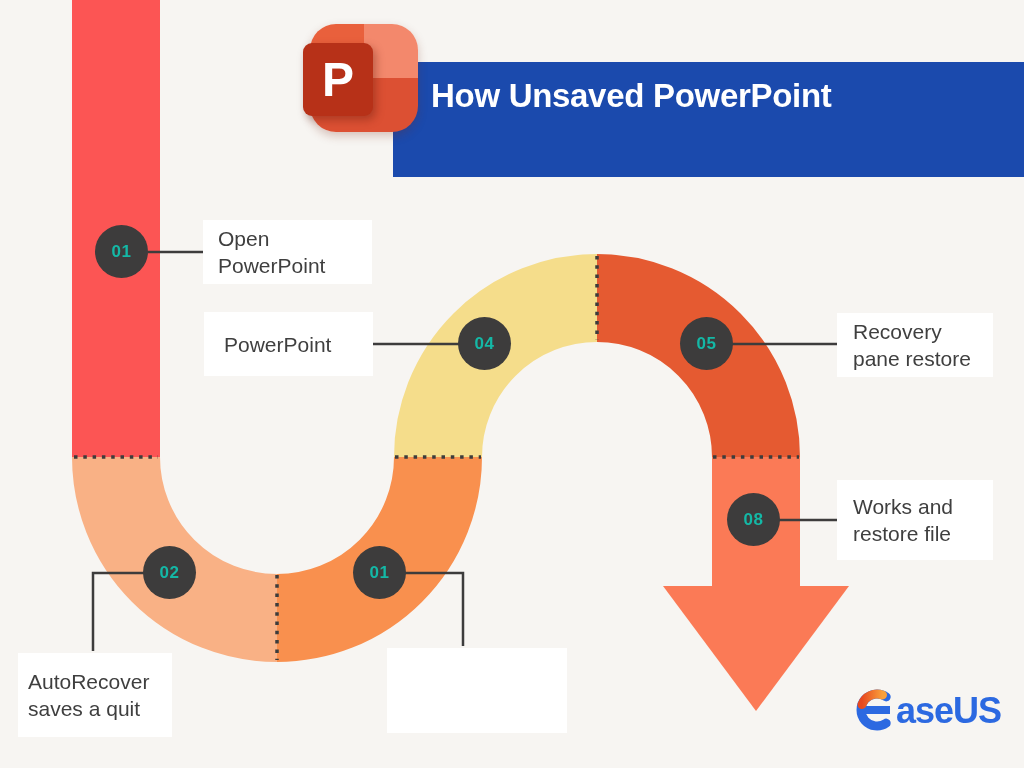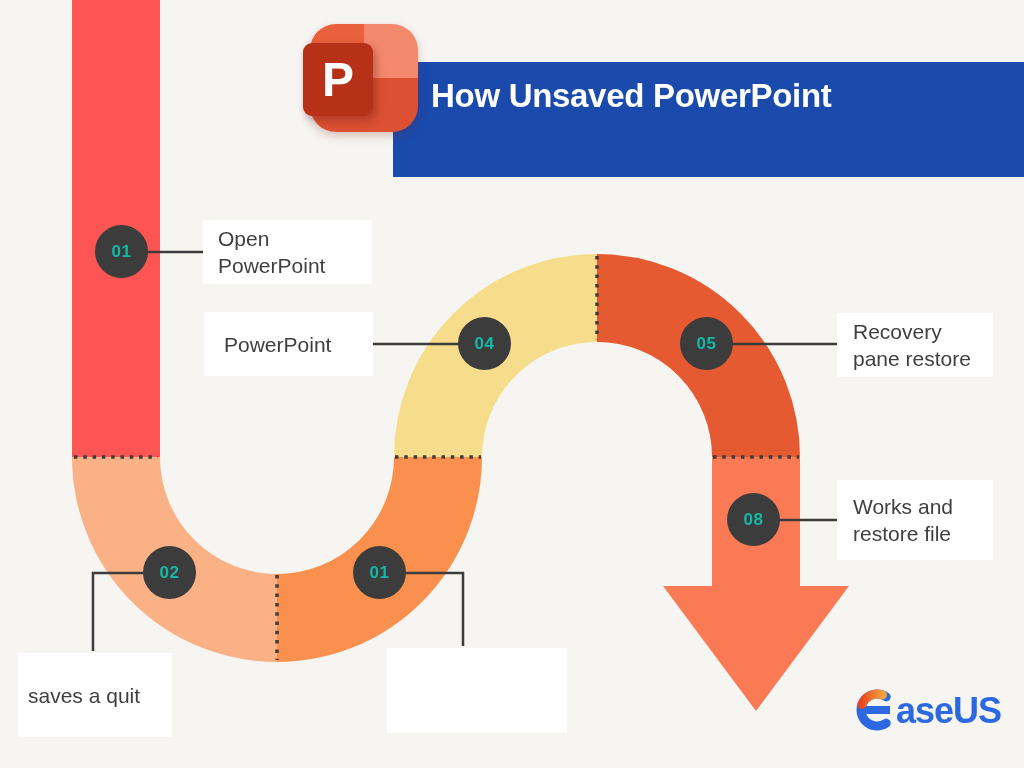--- a/index.html
+++ b/index.html
@@ -121,20 +121,21 @@
   </div>
 <div class="abs circle" style="left:727px;top:493px">
     <span>08</span>
   </div>
 
 <div class="abs card" style="left:203px;top:220px;width:169px;height:64px;padding-left:15px">
   <span>Open</span>
   <span>PowerPoint</span>
 </div>
 <div class="abs card" style="left:18px;top:653px;width:154px;height:84px;padding-left:10px">
+  <span>AutoRecover</span>
   <span>saves a quit</span>
 </div>
 <div class="abs card" style="left:387px;top:648px;width:180px;height:85px;padding-left:13px">
 </div>
 <div class="abs card" style="left:204px;top:312px;width:169px;height:64px;padding-left:20px">
   <span>PowerPoint</span>
 </div>
 <div class="abs card" style="left:837px;top:313px;width:156px;height:64px;padding-left:16px">
   <span>Recovery</span>
   <span>pane restore</span>

